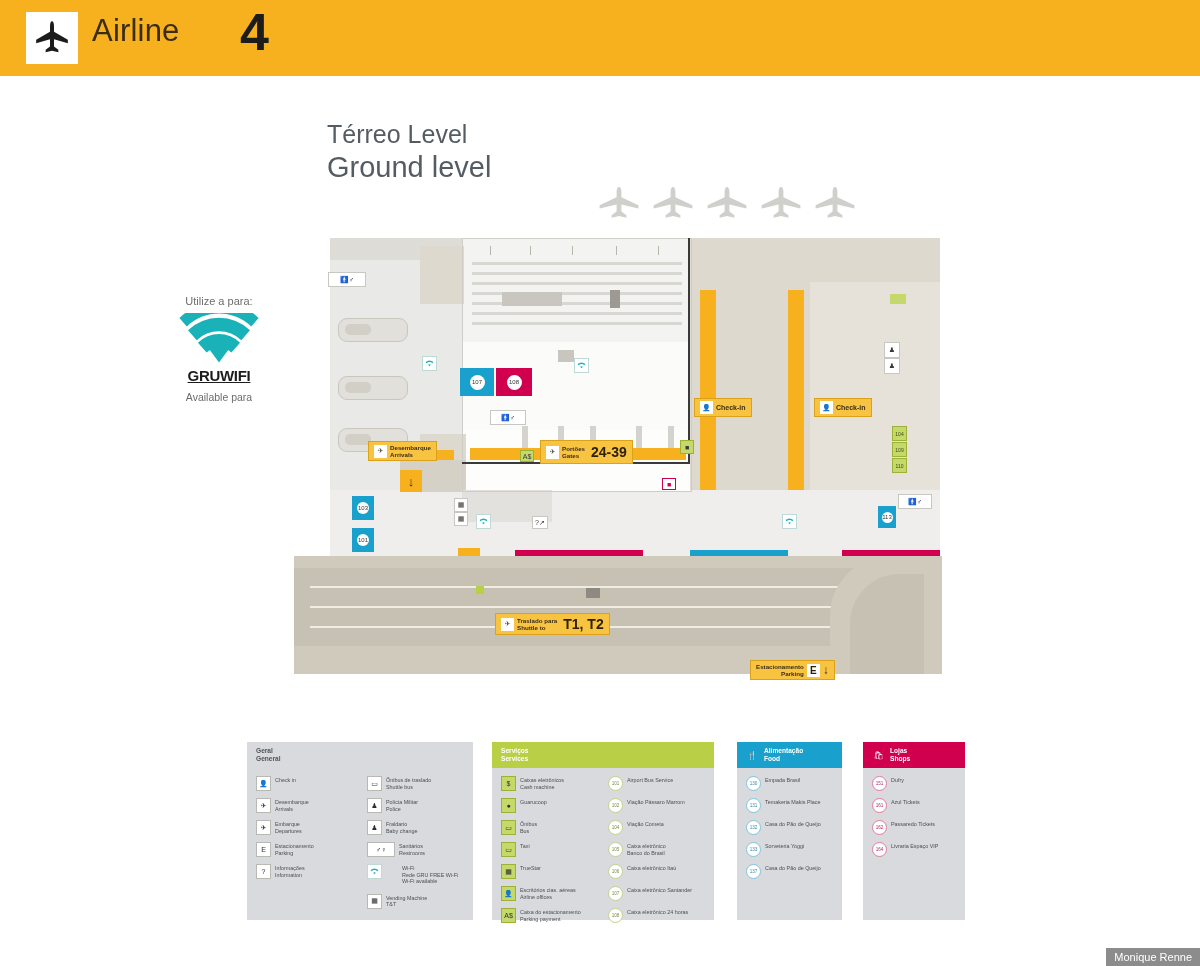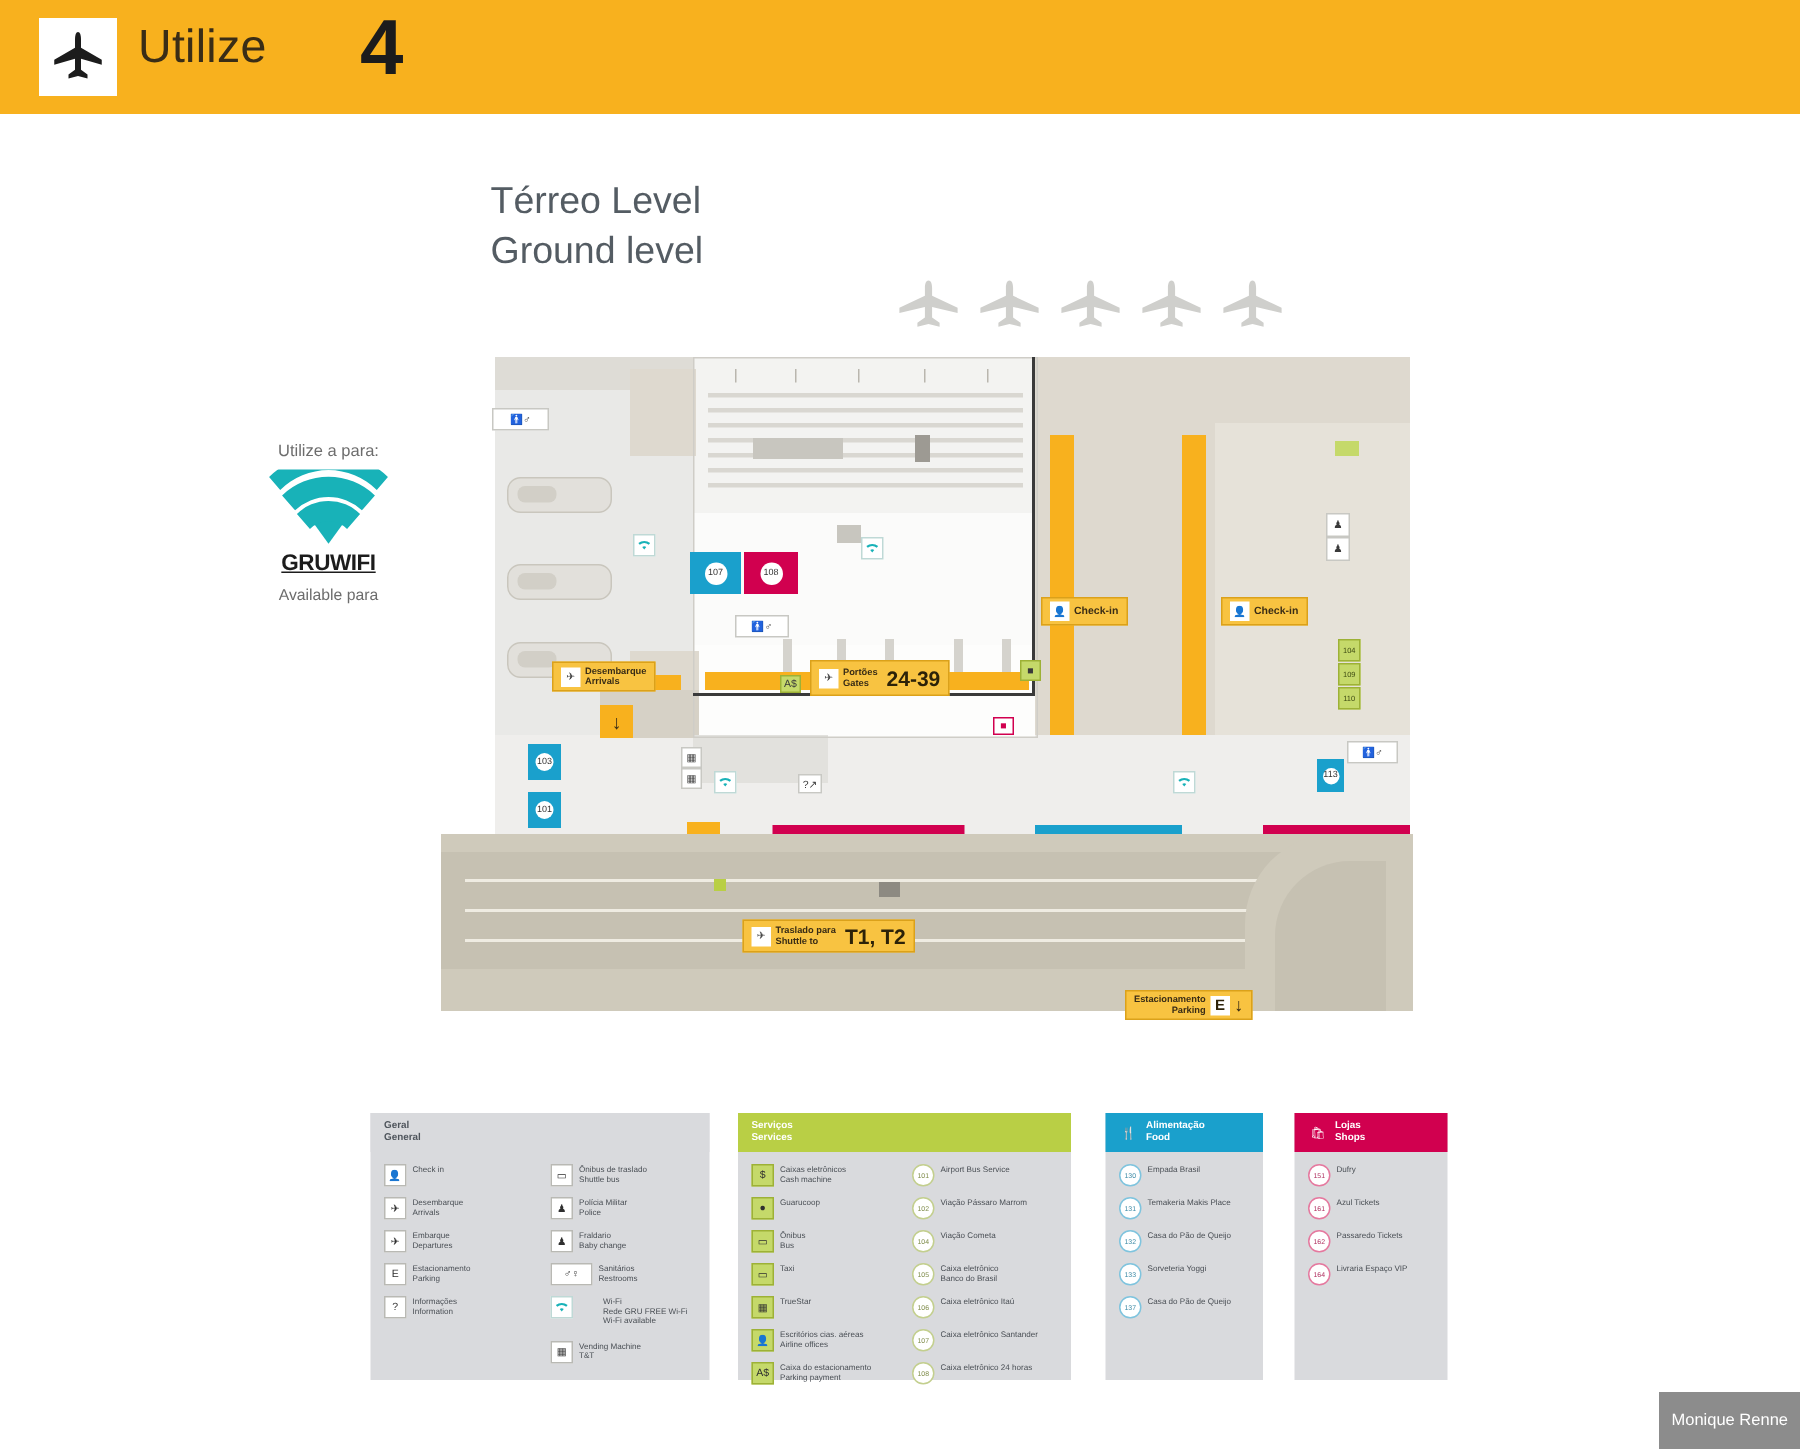--- a/index.html
+++ b/index.html
@@ -11,21 +11,21 @@
   #header .plane-box{position:absolute;left:26px;top:12px;width:52px;height:52px;background:#ffffff;
         display:flex;align-items:center;justify-content:center;}
   #header .plane-box svg{width:40px;height:40px;}
   #header .t-word{position:absolute;left:92px;top:13px;font-size:31px;color:#3a2d16;letter-spacing:.2px;}
   #header .t-num{position:absolute;left:240px;top:2px;font-size:52px;font-weight:bold;color:#1c1c1c;}
   #header-rule{position:absolute;left:0;top:76px;width:1200px;height:4px;background:#ffffff;}
 
   
   #title{position:absolute;left:327px;top:118px;width:430px;}
   #title .l1{font-size:25px;color:#545c63;line-height:33px;}
-  #title .l2{font-size:25px;color:#545c63;line-height:33px;}
+  #title .l2{font-size:29px;color:#545c63;line-height:33px;}
 
   
   #wifi{position:absolute;left:160px;top:295px;width:118px;text-align:center;}
   #wifi .cap{font-size:11px;color:#6d6d6d;margin-bottom:6px;}
   #wifi .arcs{height:52px;position:relative;}
   #wifi .arcs svg{width:82px;height:52px;}
   #wifi .brand{font-size:15px;font-weight:bold;color:#1c1c1c;letter-spacing:-.3px;margin-top:2px;text-decoration:underline;}
   #wifi .brand .w{font-weight:bold;}
   #wifi .avail{font-size:10.5px;color:#6d6d6d;margin-top:7px;}
 
@@ -123,32 +123,32 @@
       font-size:4.6px;color:#6a6a6a;}
   .lgcirc.food{border-color:#7fc4de;color:#3d8ba6;}
   .lgcirc.shop{border-color:#e5799f;color:#c0traits;}
   .lgcirc.shop{border-color:#e5799f;color:#b03060;}
   .lgcirc.serv{border-color:#c3cf8e;color:#7f8c4a;}
   .lgtxt{font-size:5.4px;line-height:6.6px;color:#4a4f55;padding-top:1px;}
   .lgtxt b{font-weight:normal;display:block;}
 
   
   #wm{position:absolute;right:0;bottom:0;background:#8c8c8c;color:#ffffff;
-      font-size:11px;padding:13px 8px;}
+      font-size:11px;padding:3px 8px;}
 </style>
 </head>
 <body>
 
 <div id="header">
   <div class="plane-box">
     <svg viewBox="0 0 24 24">
         <path fill="#1c1c1c" d="M12 2c.8 0 1.2 1.2 1.2 3.1v3.2l8.3 4.8v2l-8.3-2.4v4.4l2.6 1.9v1.6L12 19.6l-3.8 1h0v-1.6l2.6-1.9v-4.4L2.5 15.1v-2l8.3-4.8V5.1C10.8 3.2 11.2 2 12 2z"></path>
       </svg>
   </div>
-  <div class="t-word">Utilize</div>
+  <div class="t-word">Airline</div>
   <div class="t-num">4</div>
 </div>
 <div id="header-rule"></div>
 
 <div id="title">
   <div class="l1">Térreo Level</div>
   <div class="l2">Ground level</div>
 </div>
 
 <div id="wifi">

